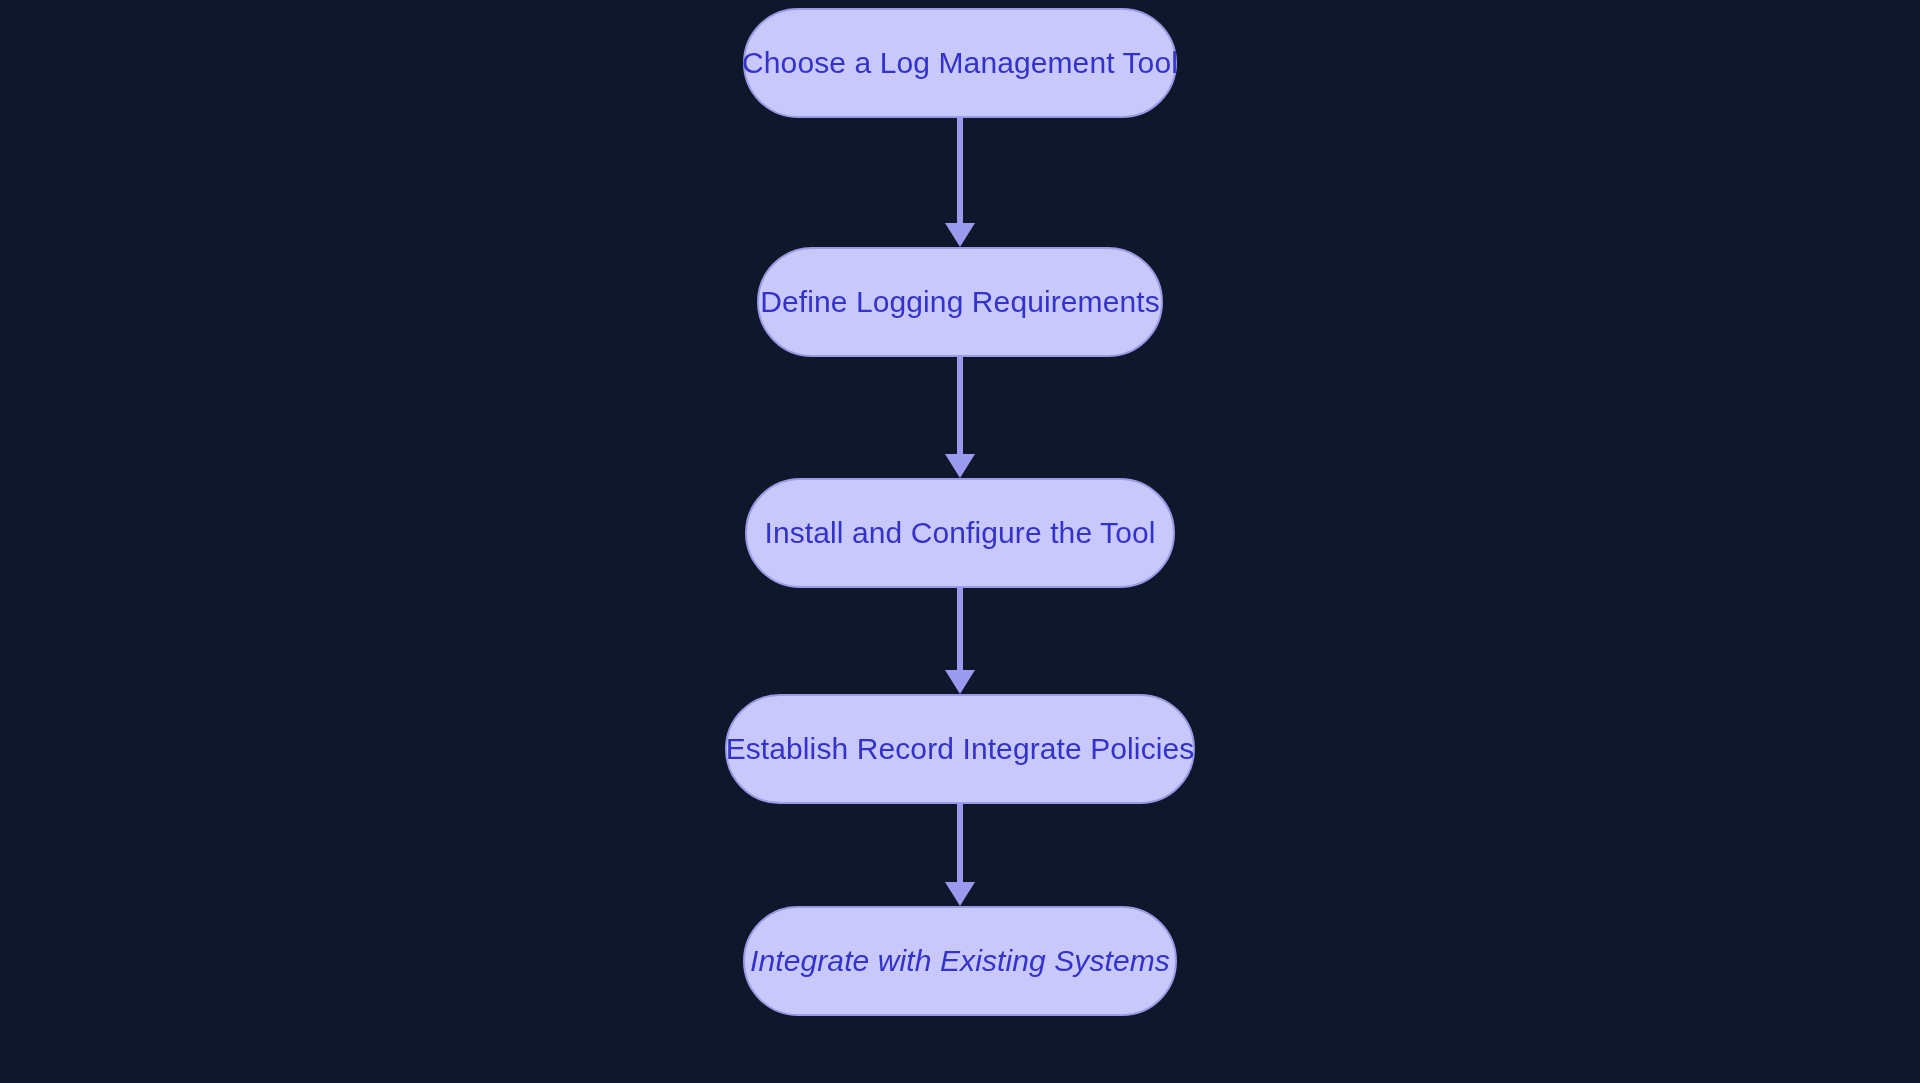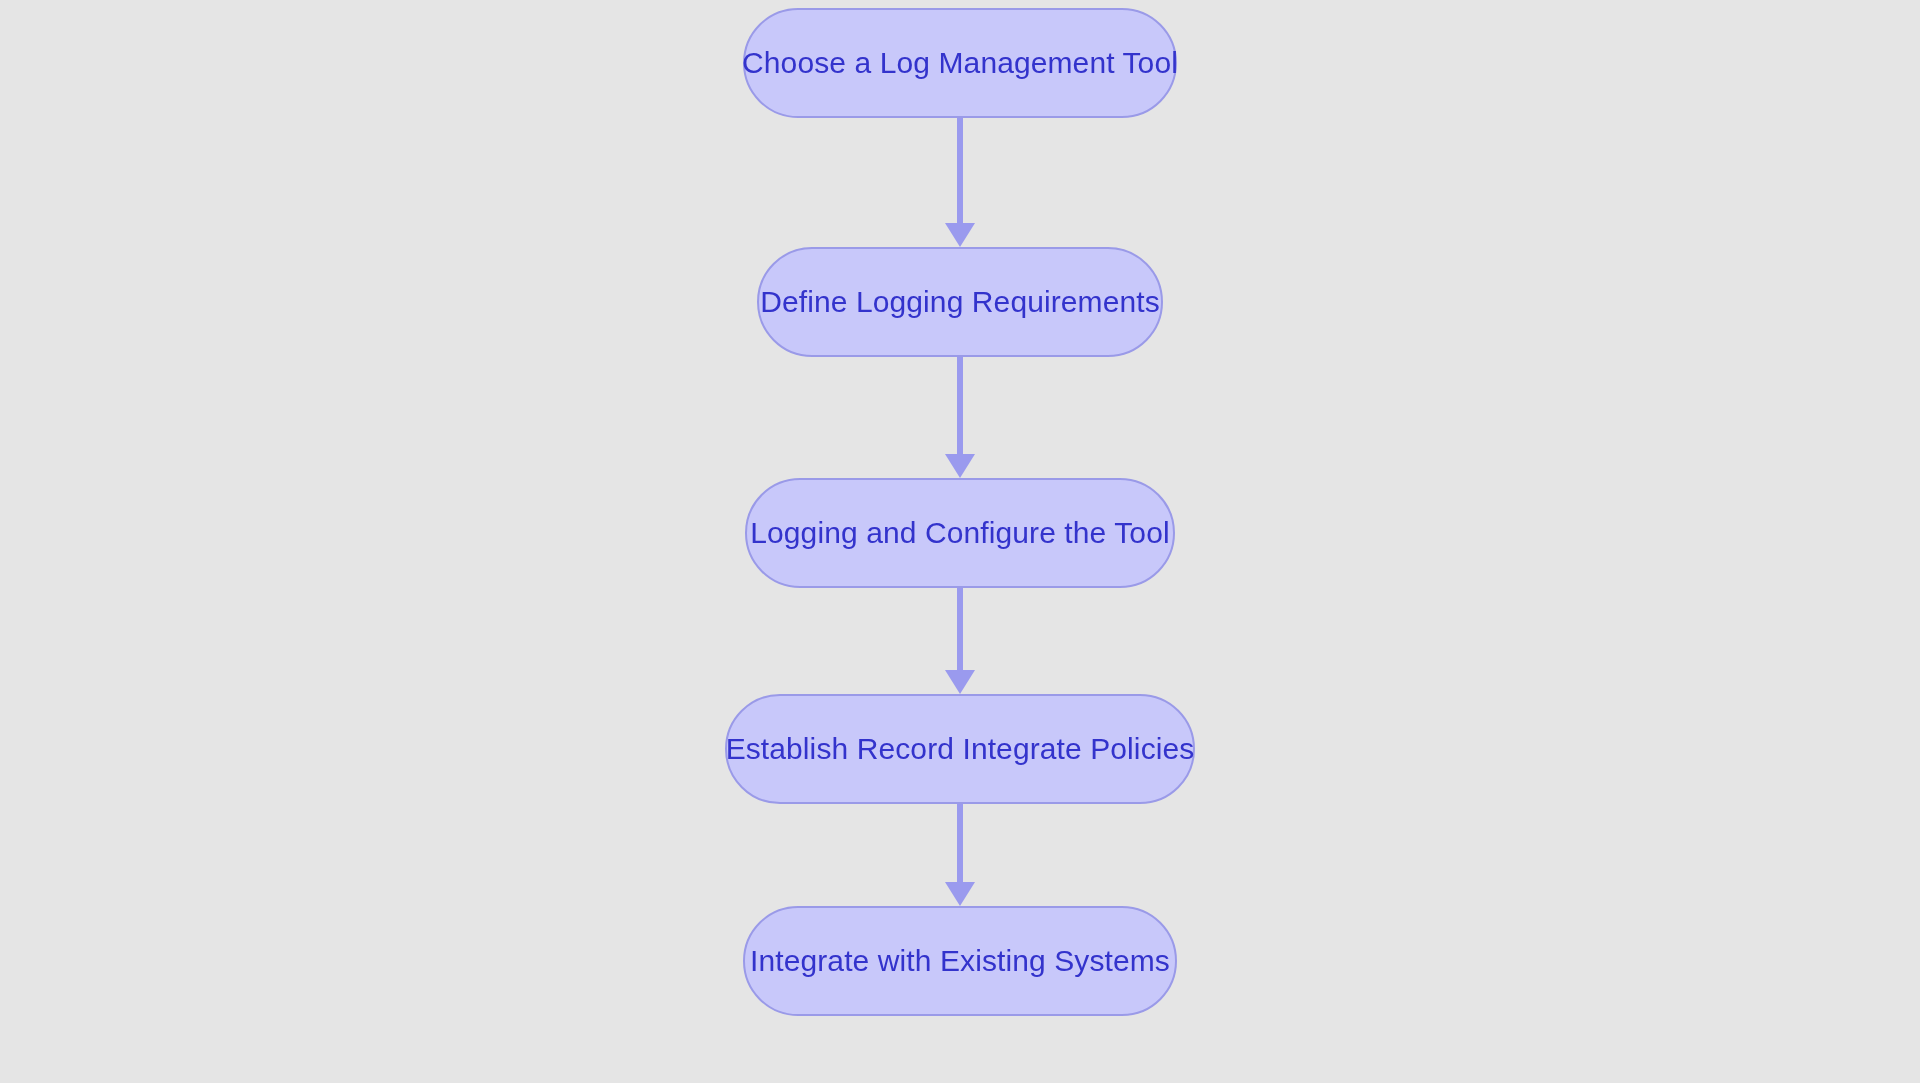--- a/index.html
+++ b/index.html
@@ -12,21 +12,21 @@
     height: 1083px;
     background: #ffffff;
     font-family: "Liberation Sans", sans-serif;
     overflow: hidden;
   }
 
   #flowchart {
     position: relative;
     width: 1920px;
     height: 1083px;
-    background: #e5e5e5;
+    background: #0f172a;
   }
 
   .flow-column {
     position: absolute;
     left: 0;
     top: 0;
     width: 1920px;
     height: 1083px;
     display: flex;
     flex-direction: column;
@@ -52,21 +52,21 @@
     letter-spacing: 0.1px;
     line-height: 1.2;
     color: #3333cc;
     white-space: nowrap;
   }
 
   .node-1 { width: 434px; height: 110px; margin-top: 8px; }
   .node-2 { width: 406px; height: 110px; }
   .node-3 { width: 430px; height: 110px; }
   .node-4 { width: 470px; height: 110px; }
-  .node-5 { width: 434px; height: 110px; }
+  .node-5 { width: 434px; height: 110px; font-style: italic; }
 
   
   .connector {
     position: relative;
     width: 30px;
     flex: none;
     display: flex;
     flex-direction: column;
     align-items: center;
   }
@@ -107,21 +107,21 @@
     <div class="node node-2">
       <span class="node-label">Define Logging Requirements</span>
     </div>
 
     <div class="connector connector-2">
       <div class="connector-line"></div>
       <div class="connector-arrowhead"></div>
     </div>
 
     <div class="node node-3">
-      <span class="node-label">Logging and Configure the Tool</span>
+      <span class="node-label">Install and Configure the Tool</span>
     </div>
 
     <div class="connector connector-3">
       <div class="connector-line"></div>
       <div class="connector-arrowhead"></div>
     </div>
 
     <div class="node node-4">
       <span class="node-label">Establish Record Integrate Policies</span>
     </div>

